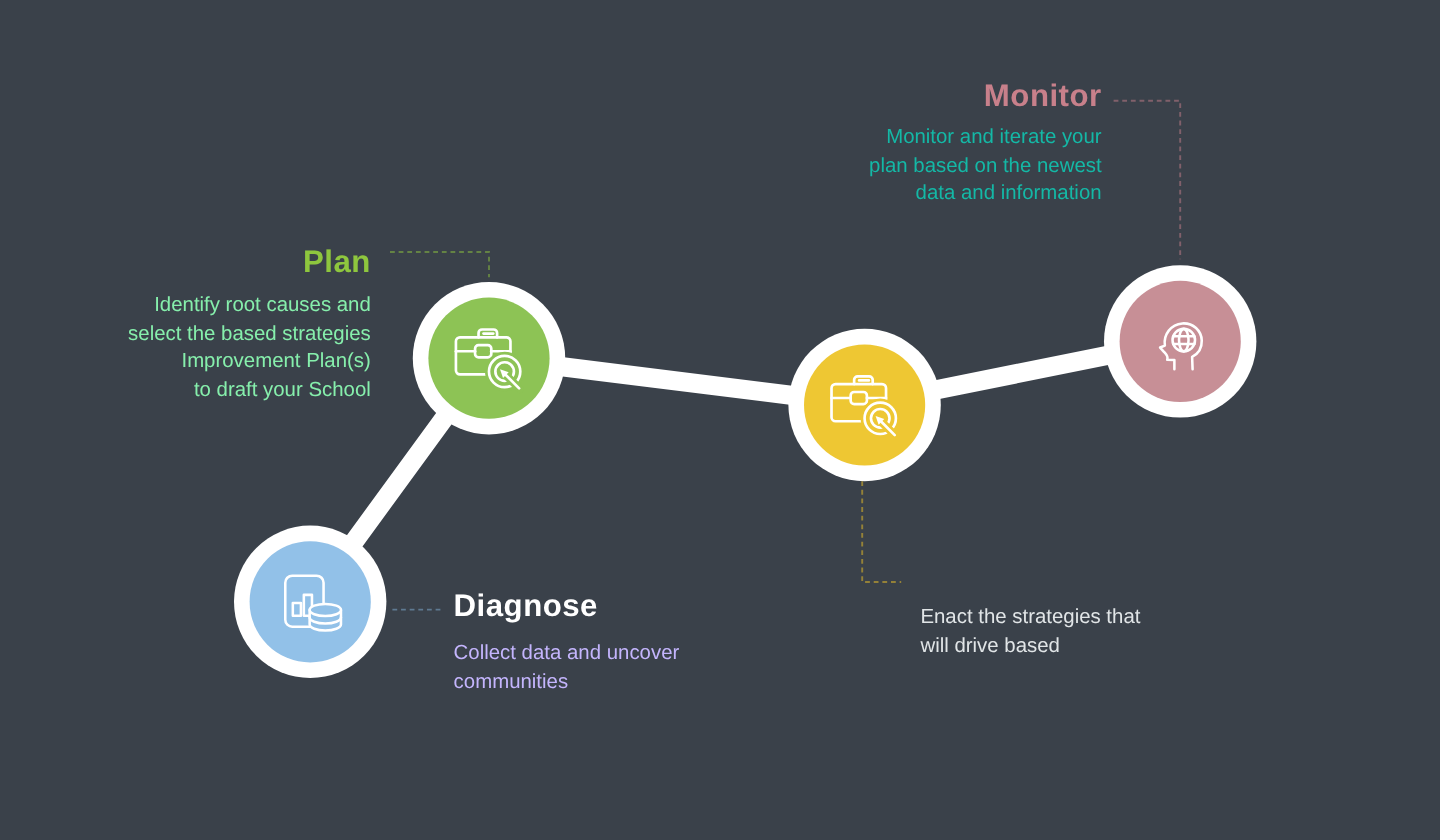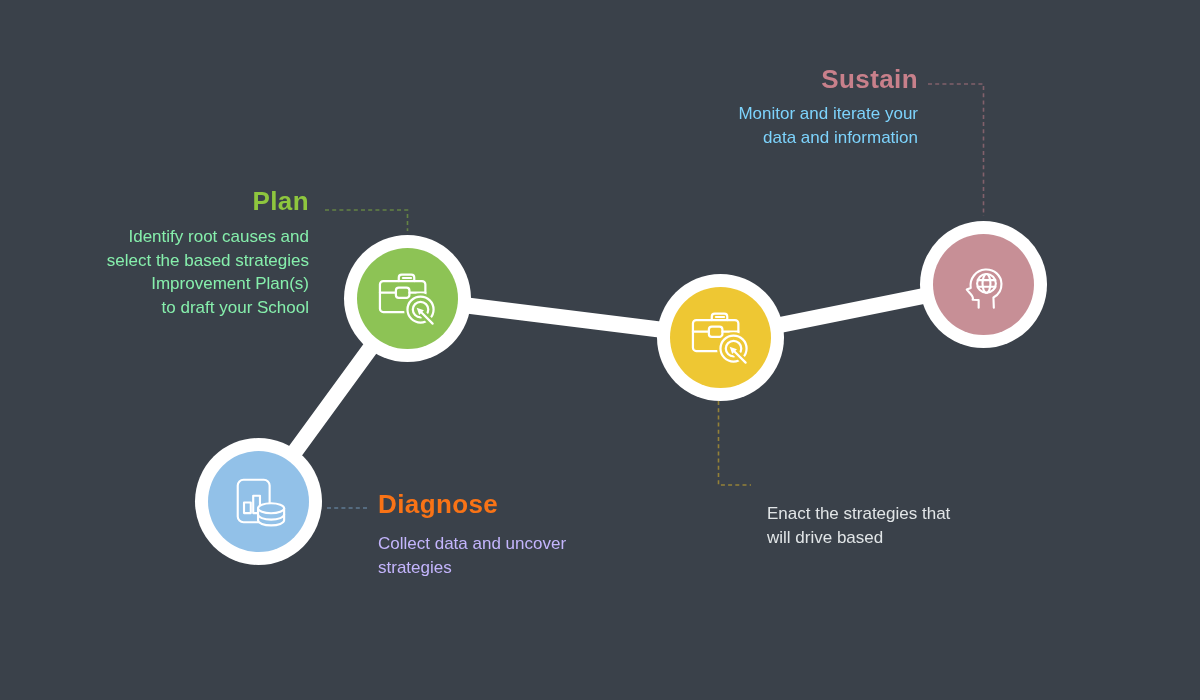--- a/index.html
+++ b/index.html
@@ -108,43 +108,44 @@
           <path d="M25.5 54.5 V46.5 L19.3 46.3 C20.6 43.6 18.4 41.6 16.5 39.5 L13.2 35.8 L17.3 34.1 C15.9 24.5 22.7 15.7 32.3 15 C41.7 14.4 48.9 21.3 49.1 29.8 C49.3 36.2 45.9 41.3 40.8 43.9 L41.2 54.5"></path>
           <circle cx="33.6" cy="29.4" r="9.7"></circle>
           <ellipse cx="33.6" cy="29.4" rx="4.1" ry="9.7"></ellipse>
           <path d="M24.5 26 H42.8"></path>
           <path d="M24.5 32.8 H42.8"></path>
         </g>
       </svg>
     </div>
   </div>
 
-  <div class="label-block right" style="right:891px;top:186px;">
+  <div class="label-block right" style="right:891px;top:203px;">
     <h2 class="step-title" style="color: rgb(142, 198, 62);">Plan</h2>
     <div class="desc mt9" style="color: #86efac;">
       <div>Identify root causes and</div>
       <div>select the based strategies</div>
       <div>Improvement Plan(s)</div>
       <div>to draft your School</div>
     </div>
   </div>
 
   <div class="label-block right" style="right:282px;top:64px;">
-    <h2 class="step-title" style="color: rgb(200, 128, 139);">Sustain</h2>
-    <div class="desc" style="color: #7dd3fc;">
+    <h2 class="step-title" style="color: rgb(200, 128, 139);">Monitor</h2>
+    <div class="desc" style="color: #14b8a6;">
       <div>Monitor and iterate your</div>
+      <div>plan based on the newest</div>
       <div>data and information</div>
     </div>
   </div>
 
   <div class="label-block left" style="left:378px;top:489px;">
-    <h2 class="step-title" style="color: #f97316;">Diagnose</h2>
+    <h2 class="step-title" style="color: #ffffff;">Diagnose</h2>
     <div class="desc mt13" style="color: #c4b5fd;">
       <div>Collect data and uncover</div>
-      <div>strategies</div>
+      <div>communities</div>
     </div>
   </div>
 
   <div class="label-block left" style="left:767px;top:470px;">
     <div class="desc mt14" style="color: rgb(225, 229, 231); margin-top: 32px;">
       <div>Enact the strategies that</div>
       <div>will drive based</div>
     </div>
   </div>
 

